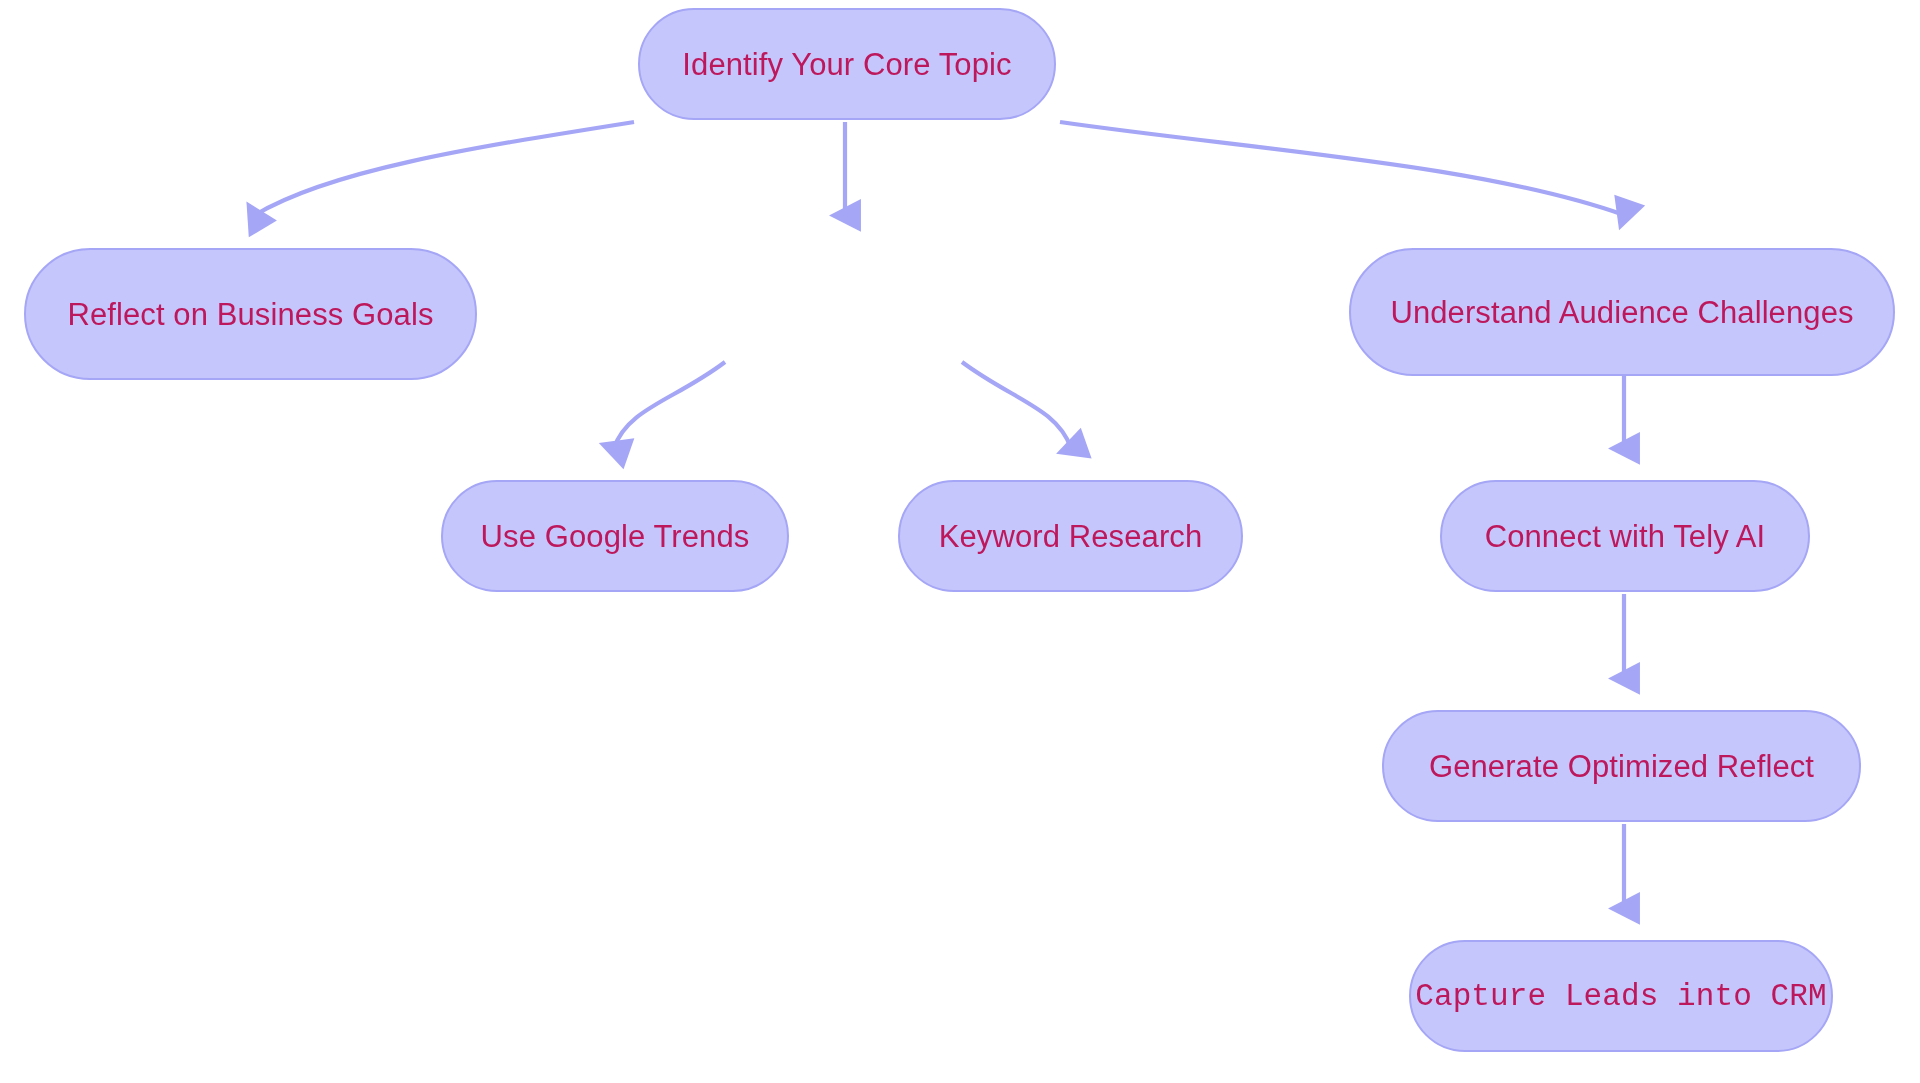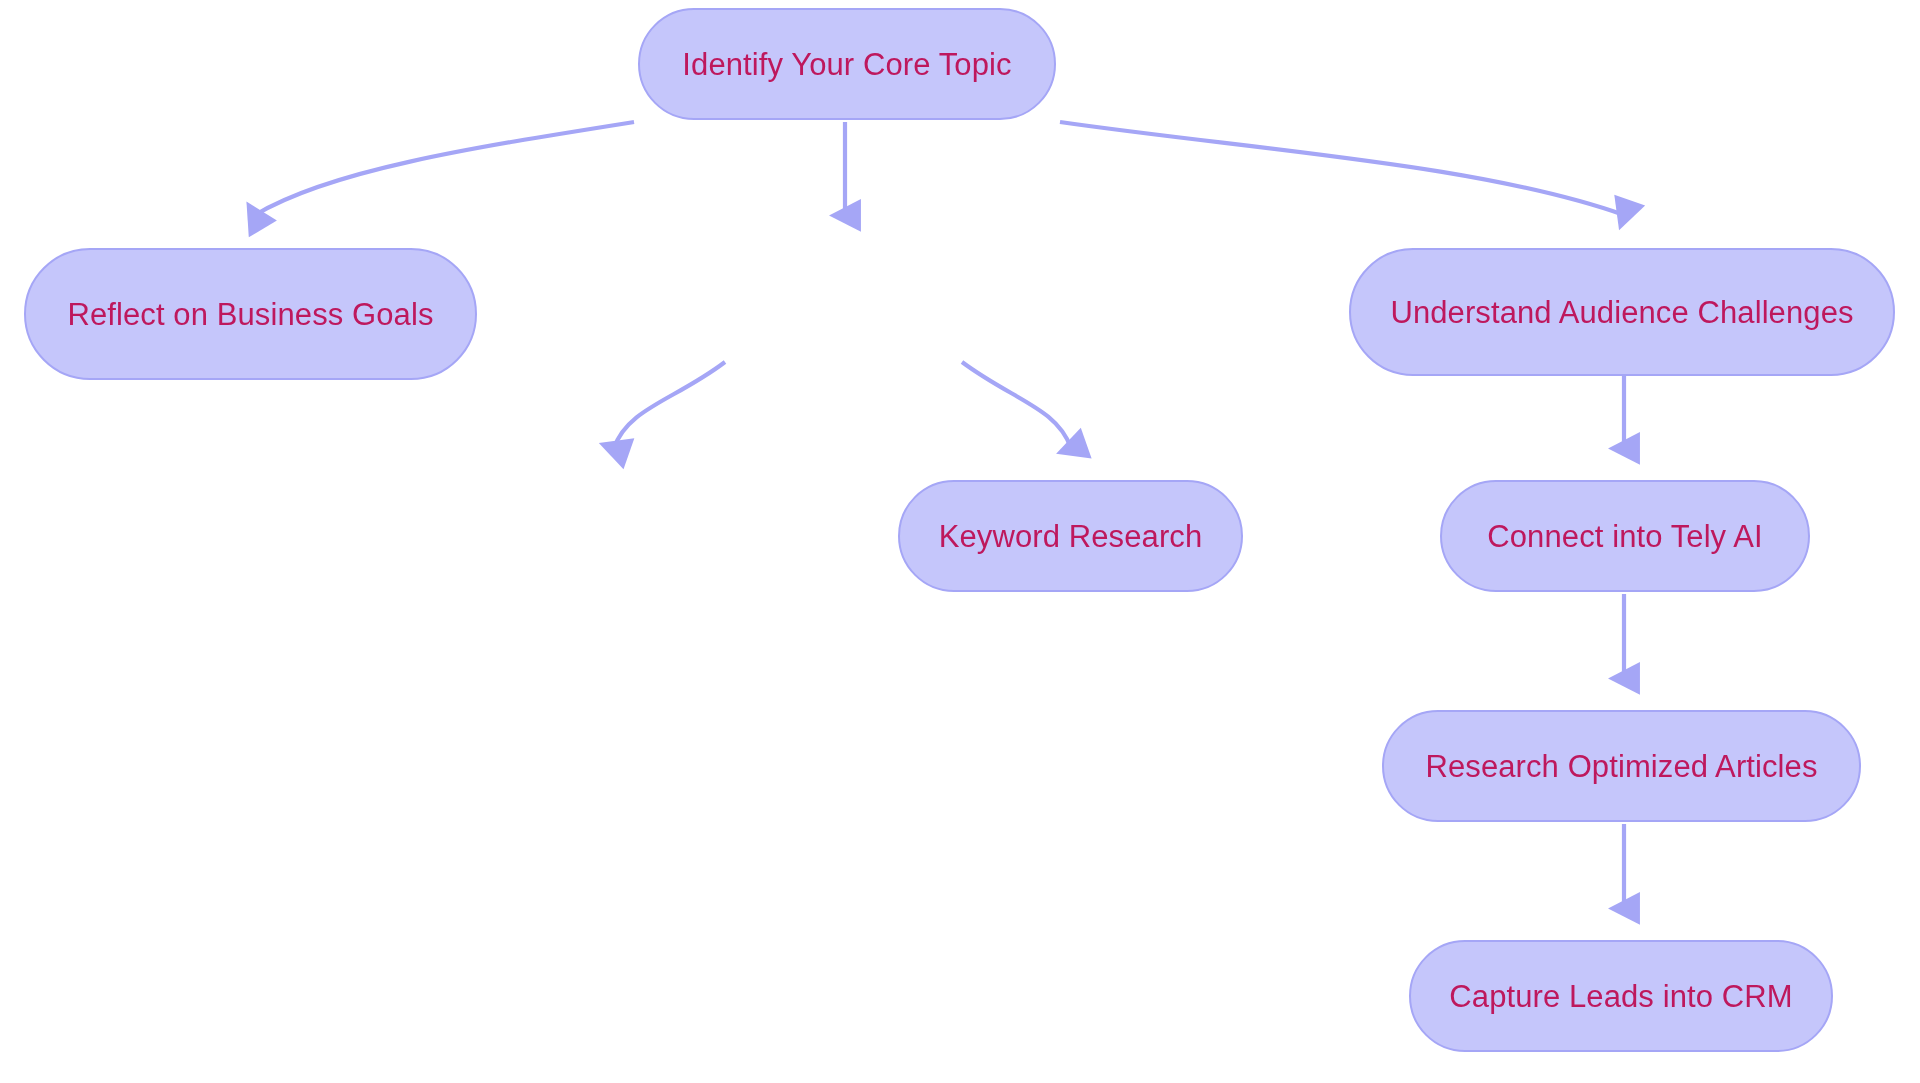--- a/index.html
+++ b/index.html
@@ -85,30 +85,33 @@
 
   <div class="node" style="left:24px; top:248px; width:453px; height:132px;">
     <span class="node-label">Reflect on Business Goals</span>
   </div>
 
 
   <div class="node" style="left:1349px; top:248px; width:546px; height:128px;">
     <span class="node-label">Understand Audience Challenges</span>
   </div>
 
+  <div class="node" style="left:441px; top:480px; width:348px; height:112px;">
+    <span class="node-label">Use Google Trends</span>
+  </div>
 
   <div class="node" style="left:898px; top:480px; width:345px; height:112px;">
     <span class="node-label">Keyword Research</span>
   </div>
 
   <div class="node" style="left:1440px; top:480px; width:370px; height:112px;">
-    <span class="node-label">Connect into Tely AI</span>
+    <span class="node-label">Connect with Tely AI</span>
   </div>
 
   <div class="node" style="left:1382px; top:710px; width:479px; height:112px;">
-    <span class="node-label">Research Optimized Articles</span>
+    <span class="node-label">Generate Optimized Reflect</span>
   </div>
 
-  <div class="node" style="left:1409px; top:940px; width:424px; height:112px;">
+  <div class="node" style="left:1409px; top:940px; width:424px; height:112px;font-family:Liberation Mono, monospace;">
     <span class="node-label">Capture Leads into CRM</span>
   </div>
 
 </div>
 
 </body></html>

